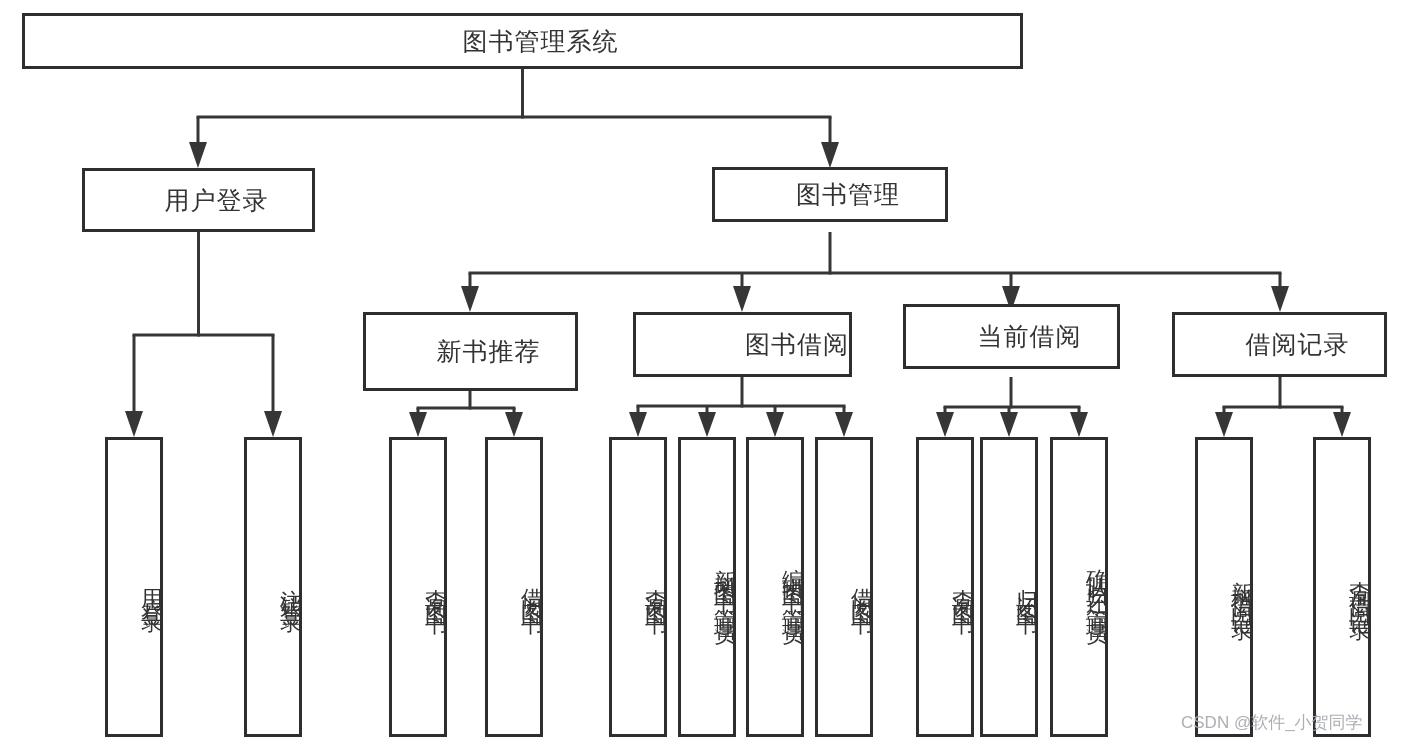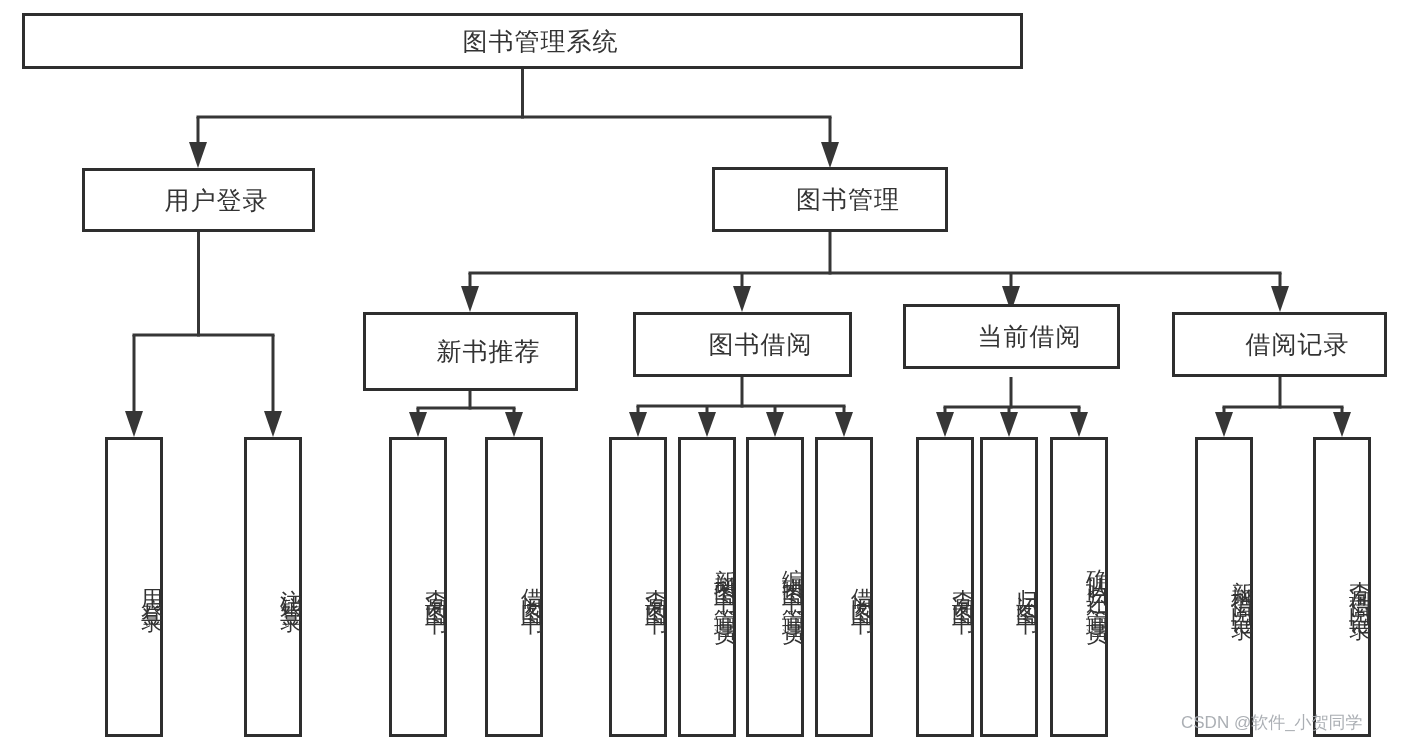--- a/index.html
+++ b/index.html
@@ -111,28 +111,28 @@
     </g>
   </svg>
 
   <div class="node hbox" style="left:22px;top:13px;width:1001px;height:56px;">
     <span>图书管理系统</span>
   </div>
 
   <div class="node hbox" style="left:82px;top:168px;width:233px;height:64px;">
     <span>用户登录</span>
   </div>
-  <div class="node hbox" style="left:712px;top:167px;width:236px;height:65px;">
+  <div class="node hbox" style="left:712px;top:167px;width:236px;height:55px;">
     <span>图书管理</span>
   </div>
 
   <div class="node hbox" style="left:363px;top:312px;width:215px;height:79px;">
     <span>新书推荐</span>
   </div>
-  <div class="node hbox" style="left:633px;top:312px;width:219px;height:65px;">
+  <div class="node hbox" style="left:633px;top:312px;width:219px;height:65px;justify-content:flex-end;">
     <span>图书借阅</span>
   </div>
   <div class="node hbox" style="left:903px;top:304px;width:217px;height:65px;">
     <span>当前借阅</span>
   </div>
   <div class="node hbox" style="left:1172px;top:312px;width:215px;height:65px;">
     <span>借阅记录</span>
   </div>
 
   <div class="node vbox" style="left:105px;top:437px;width:58px;height:300px;">

